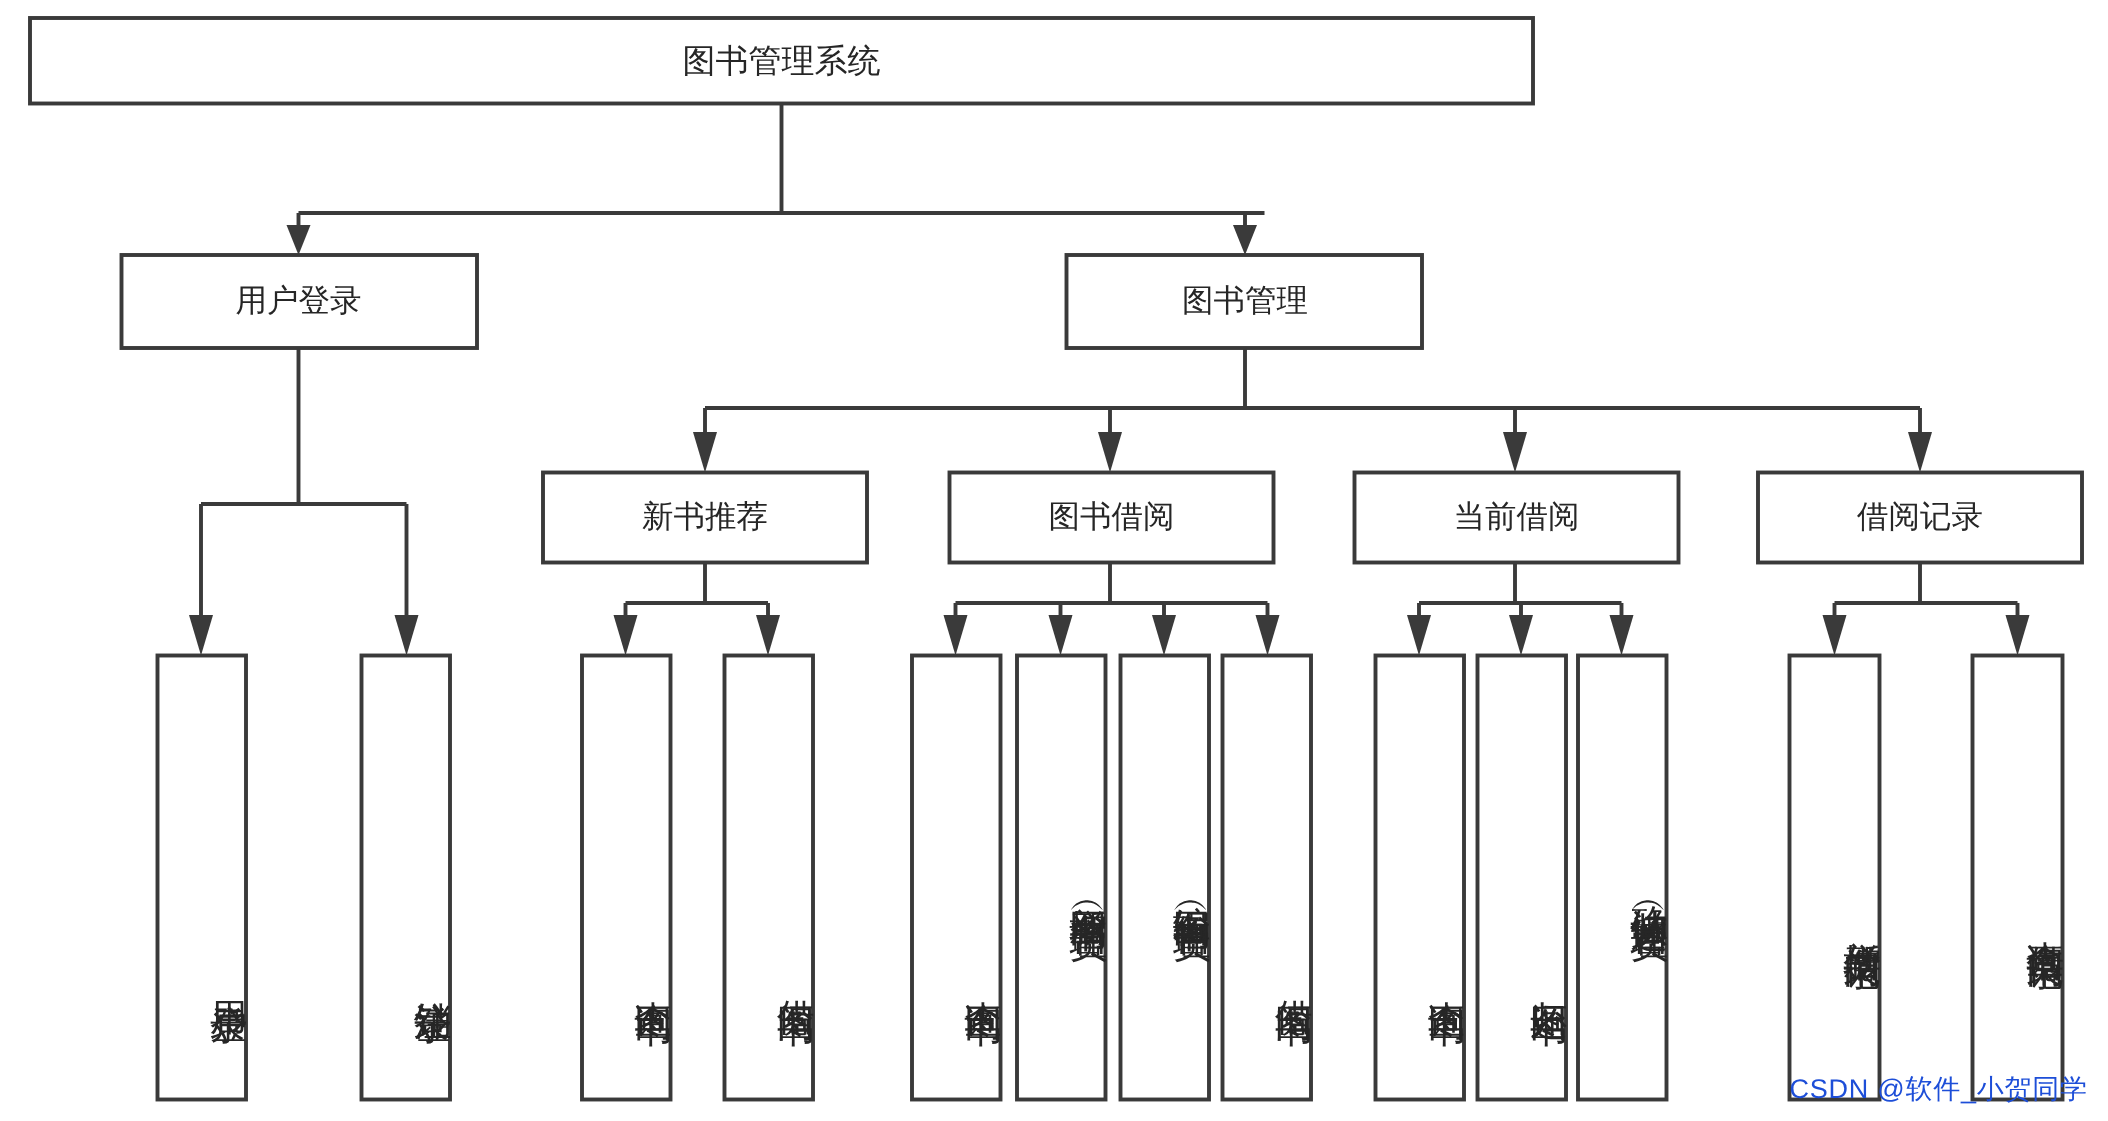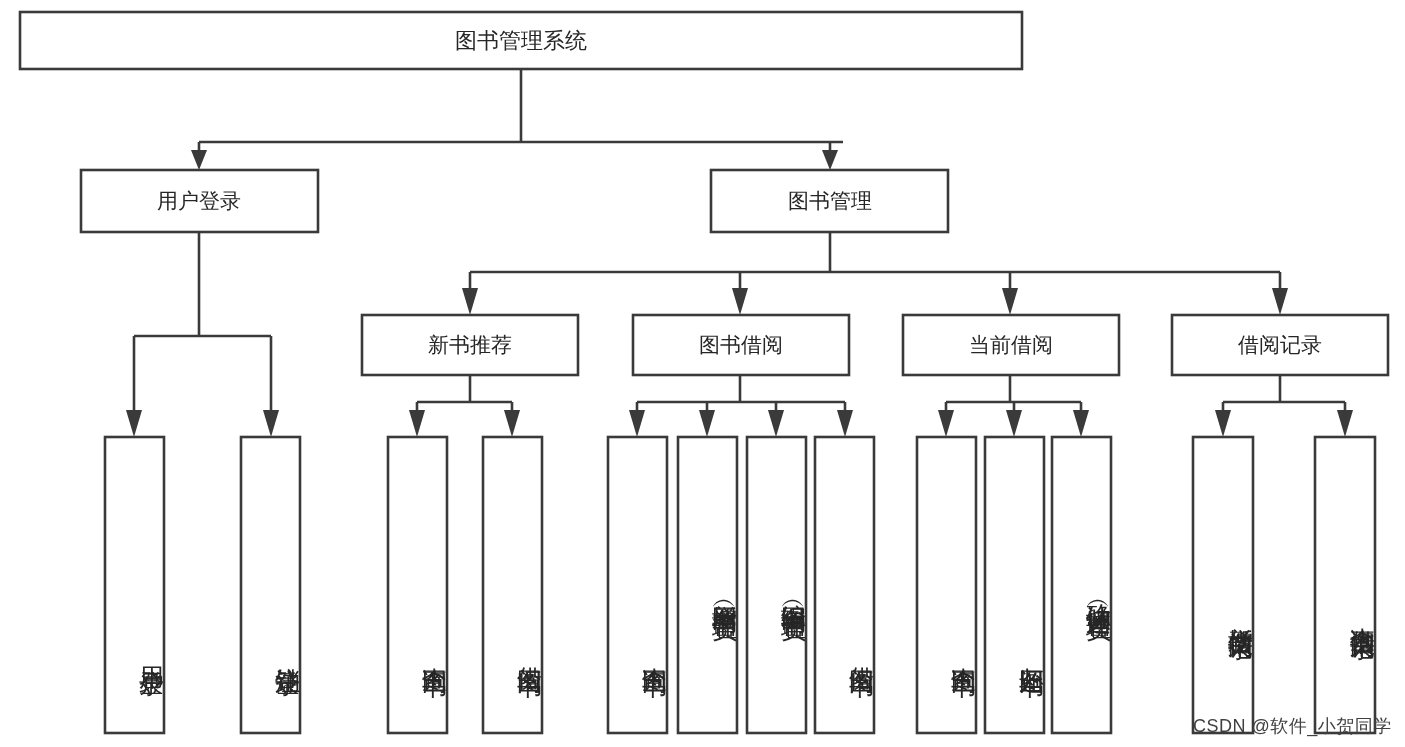--- a/index.html
+++ b/index.html
@@ -66,21 +66,21 @@
     justify-content: center;
     pointer-events: none;
     white-space: nowrap;
   }
   .watermark {
     position: absolute;
     left: 1193px;
     top: 714px;
     font-family: "Liberation Sans", "DejaVu Sans", sans-serif;
     font-size: 18px;
-    color: #404040;
+    color: #1d4ed8;
     letter-spacing: 0.5px;
     white-space: nowrap;
   }
 </style>
 </head>
 <body>
 
 <div id="diagram-root">
 
   <svg id="flow" viewBox="0 0 1405 747">

